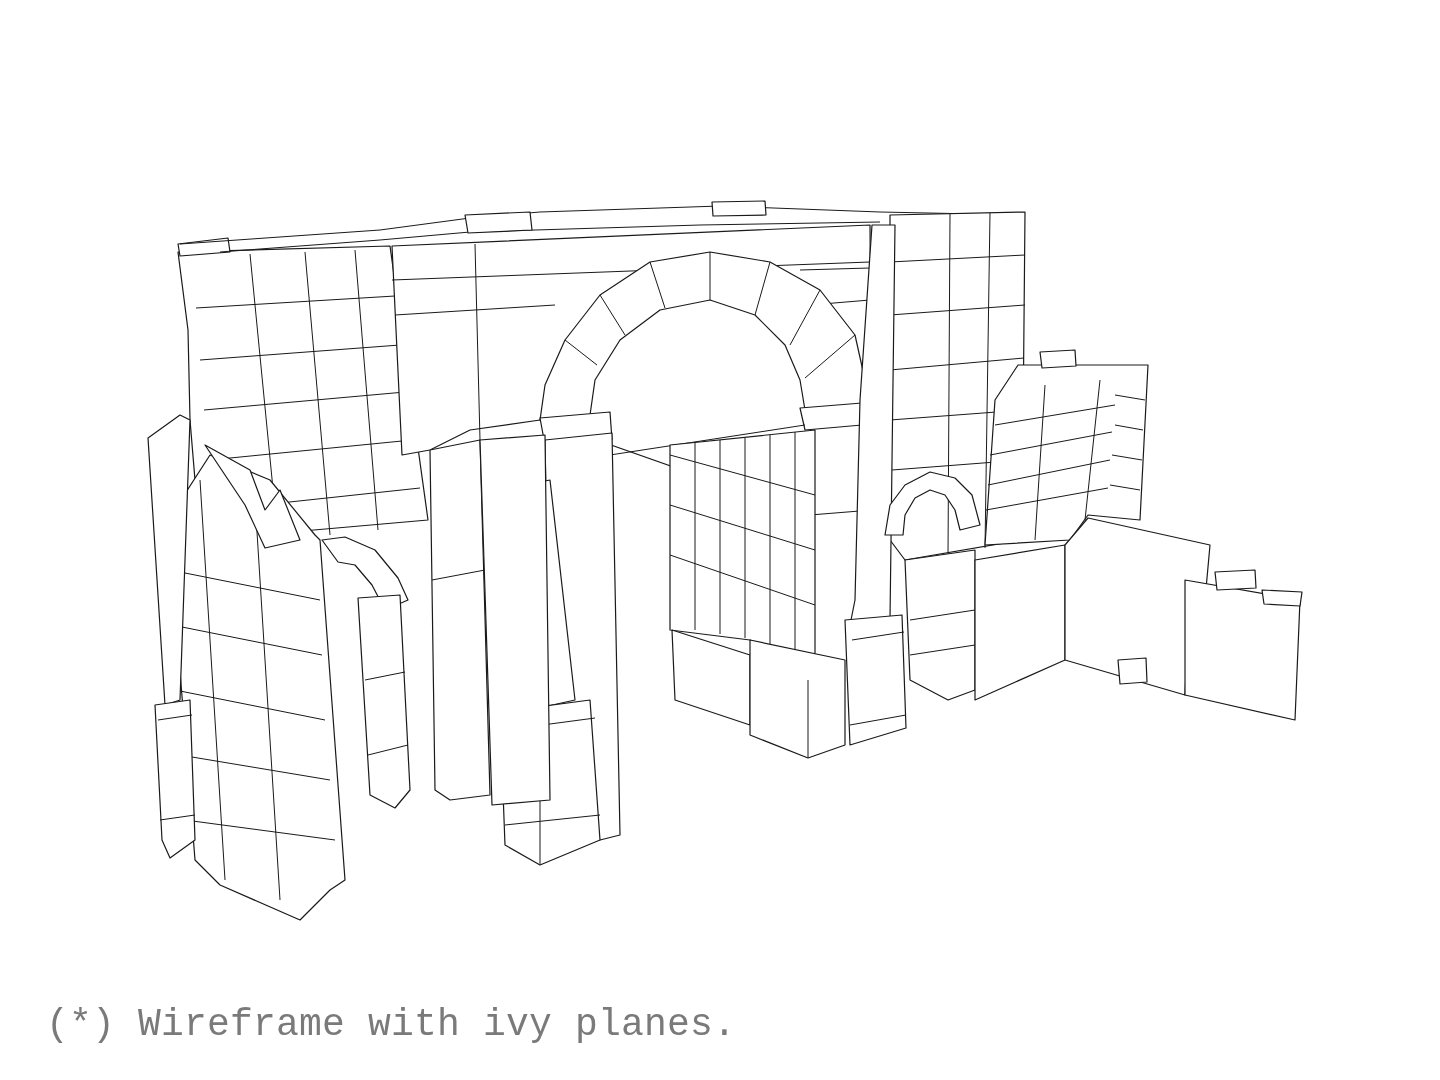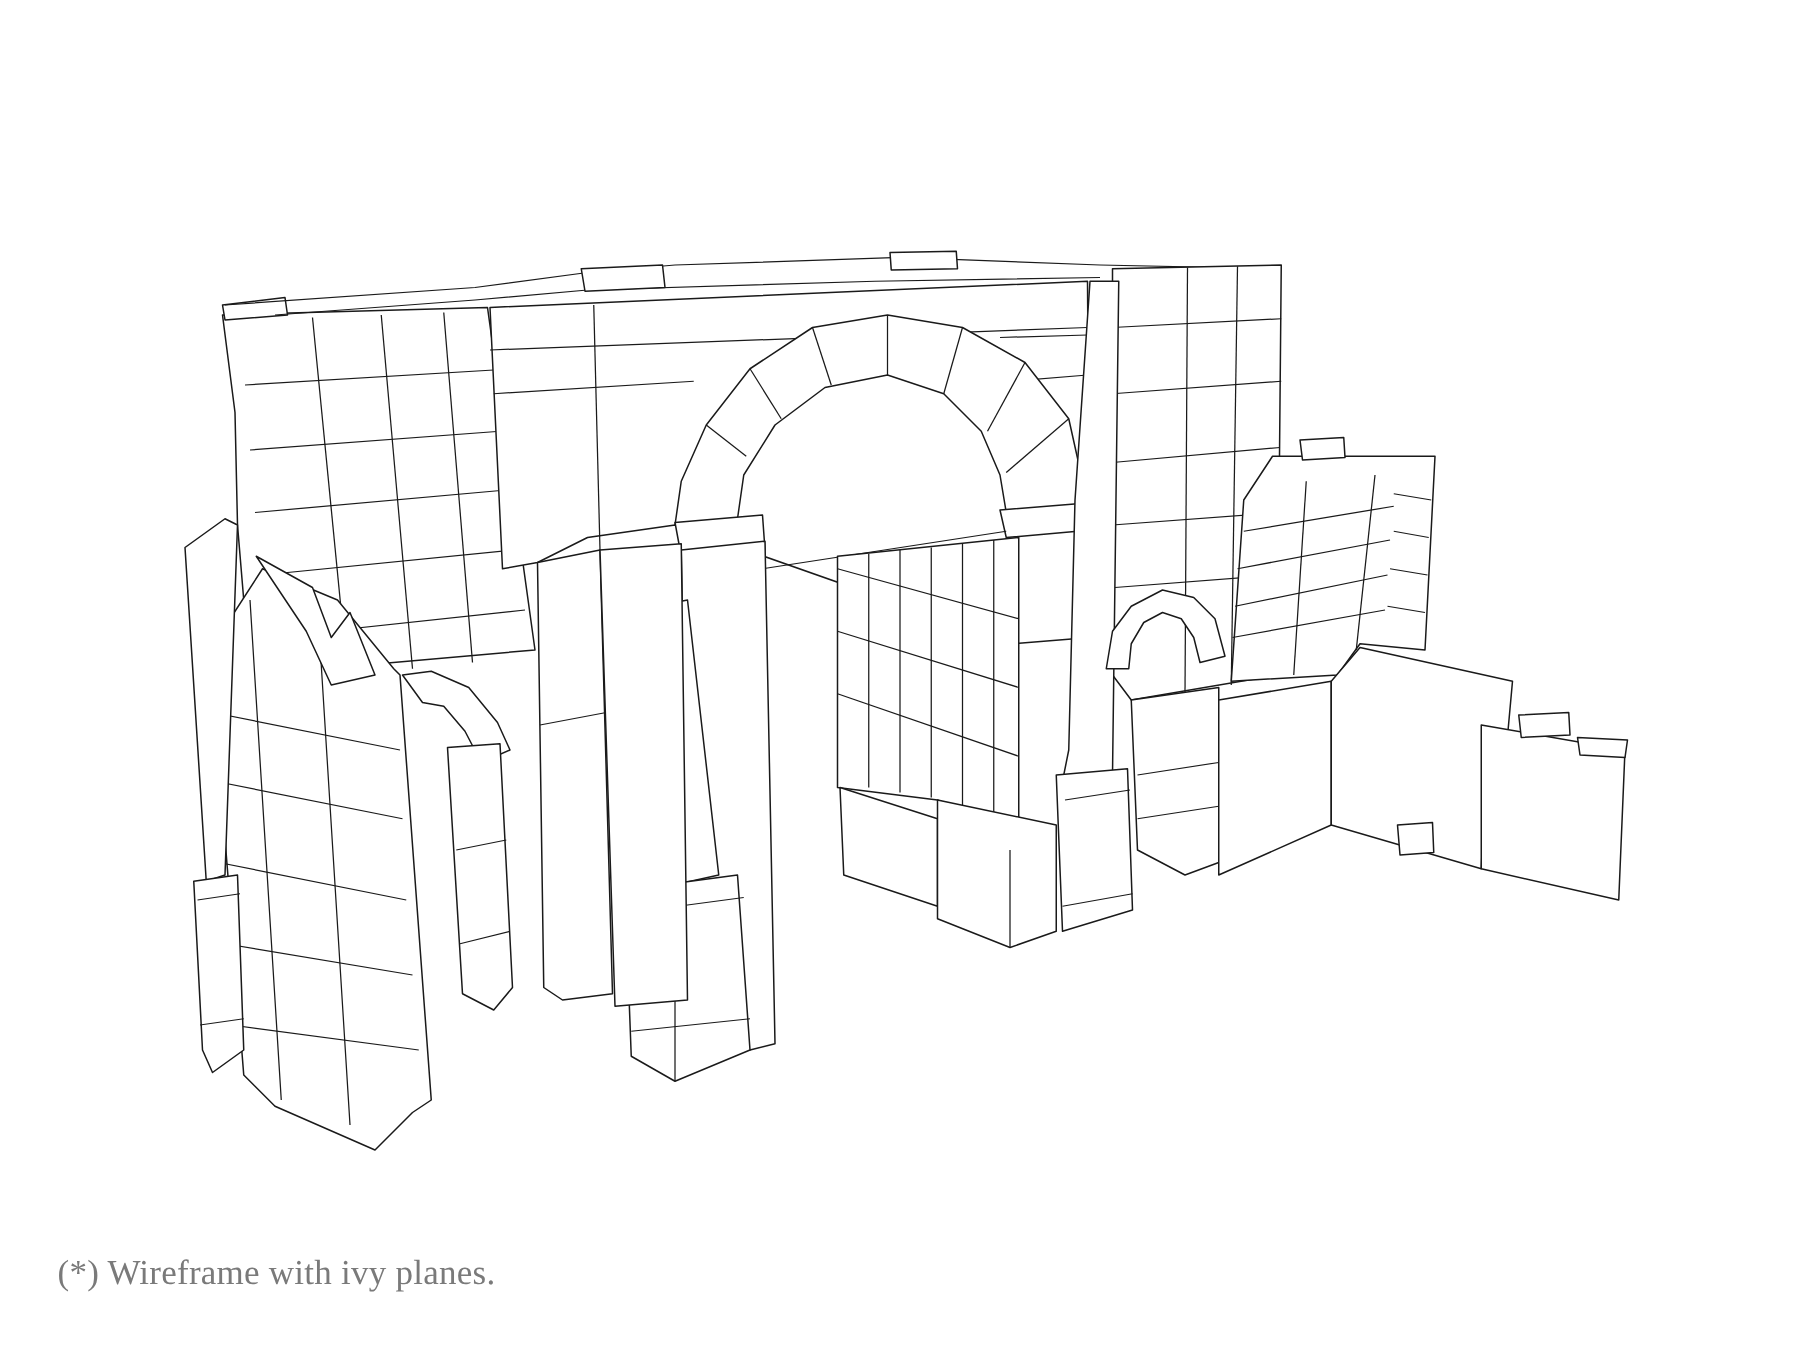--- a/index.html
+++ b/index.html
@@ -1,21 +1,21 @@
 <!DOCTYPE html>
 <html><head>
 <meta charset="utf-8">
 <style>
   html, body { margin:0; padding:0; background:#ffffff; }
   body { width:1440px; height:1080px; position:relative; overflow:hidden; font-family:"DejaVu Serif", serif; }
   #figure { position:absolute; left:0; top:0; width:1440px; height:1000px; }
   #figure svg { width:1440px; height:1000px; display:block; }
   .ln { fill:#ffffff; stroke:#1a1a1a; stroke-width:1.2; stroke-linejoin:round; }
   .nl { fill:none; stroke:#1a1a1a; stroke-width:1; }
-  #caption { position:absolute; left:46px; top:1003px; font-size:28px; color:#7a7a7a; letter-spacing:0.2px; font-family:Liberation Serif, serif; }
+  #caption { position:absolute; left:46px; top:1003px; font-size:38px; color:#7a7a7a; letter-spacing:0.2px; font-family:Liberation Mono, monospace; }
 </style>
 </head>
 <body>
 
 <div id="figure">
 <svg viewBox="0 0 1440 1000" xmlns="http://www.w3.org/2000/svg">
 
   <g>
     <polygon class="ln" points="178,252 390,246 428,520 200,540 190,420 188,330"></polygon>
     <g class="nl">

